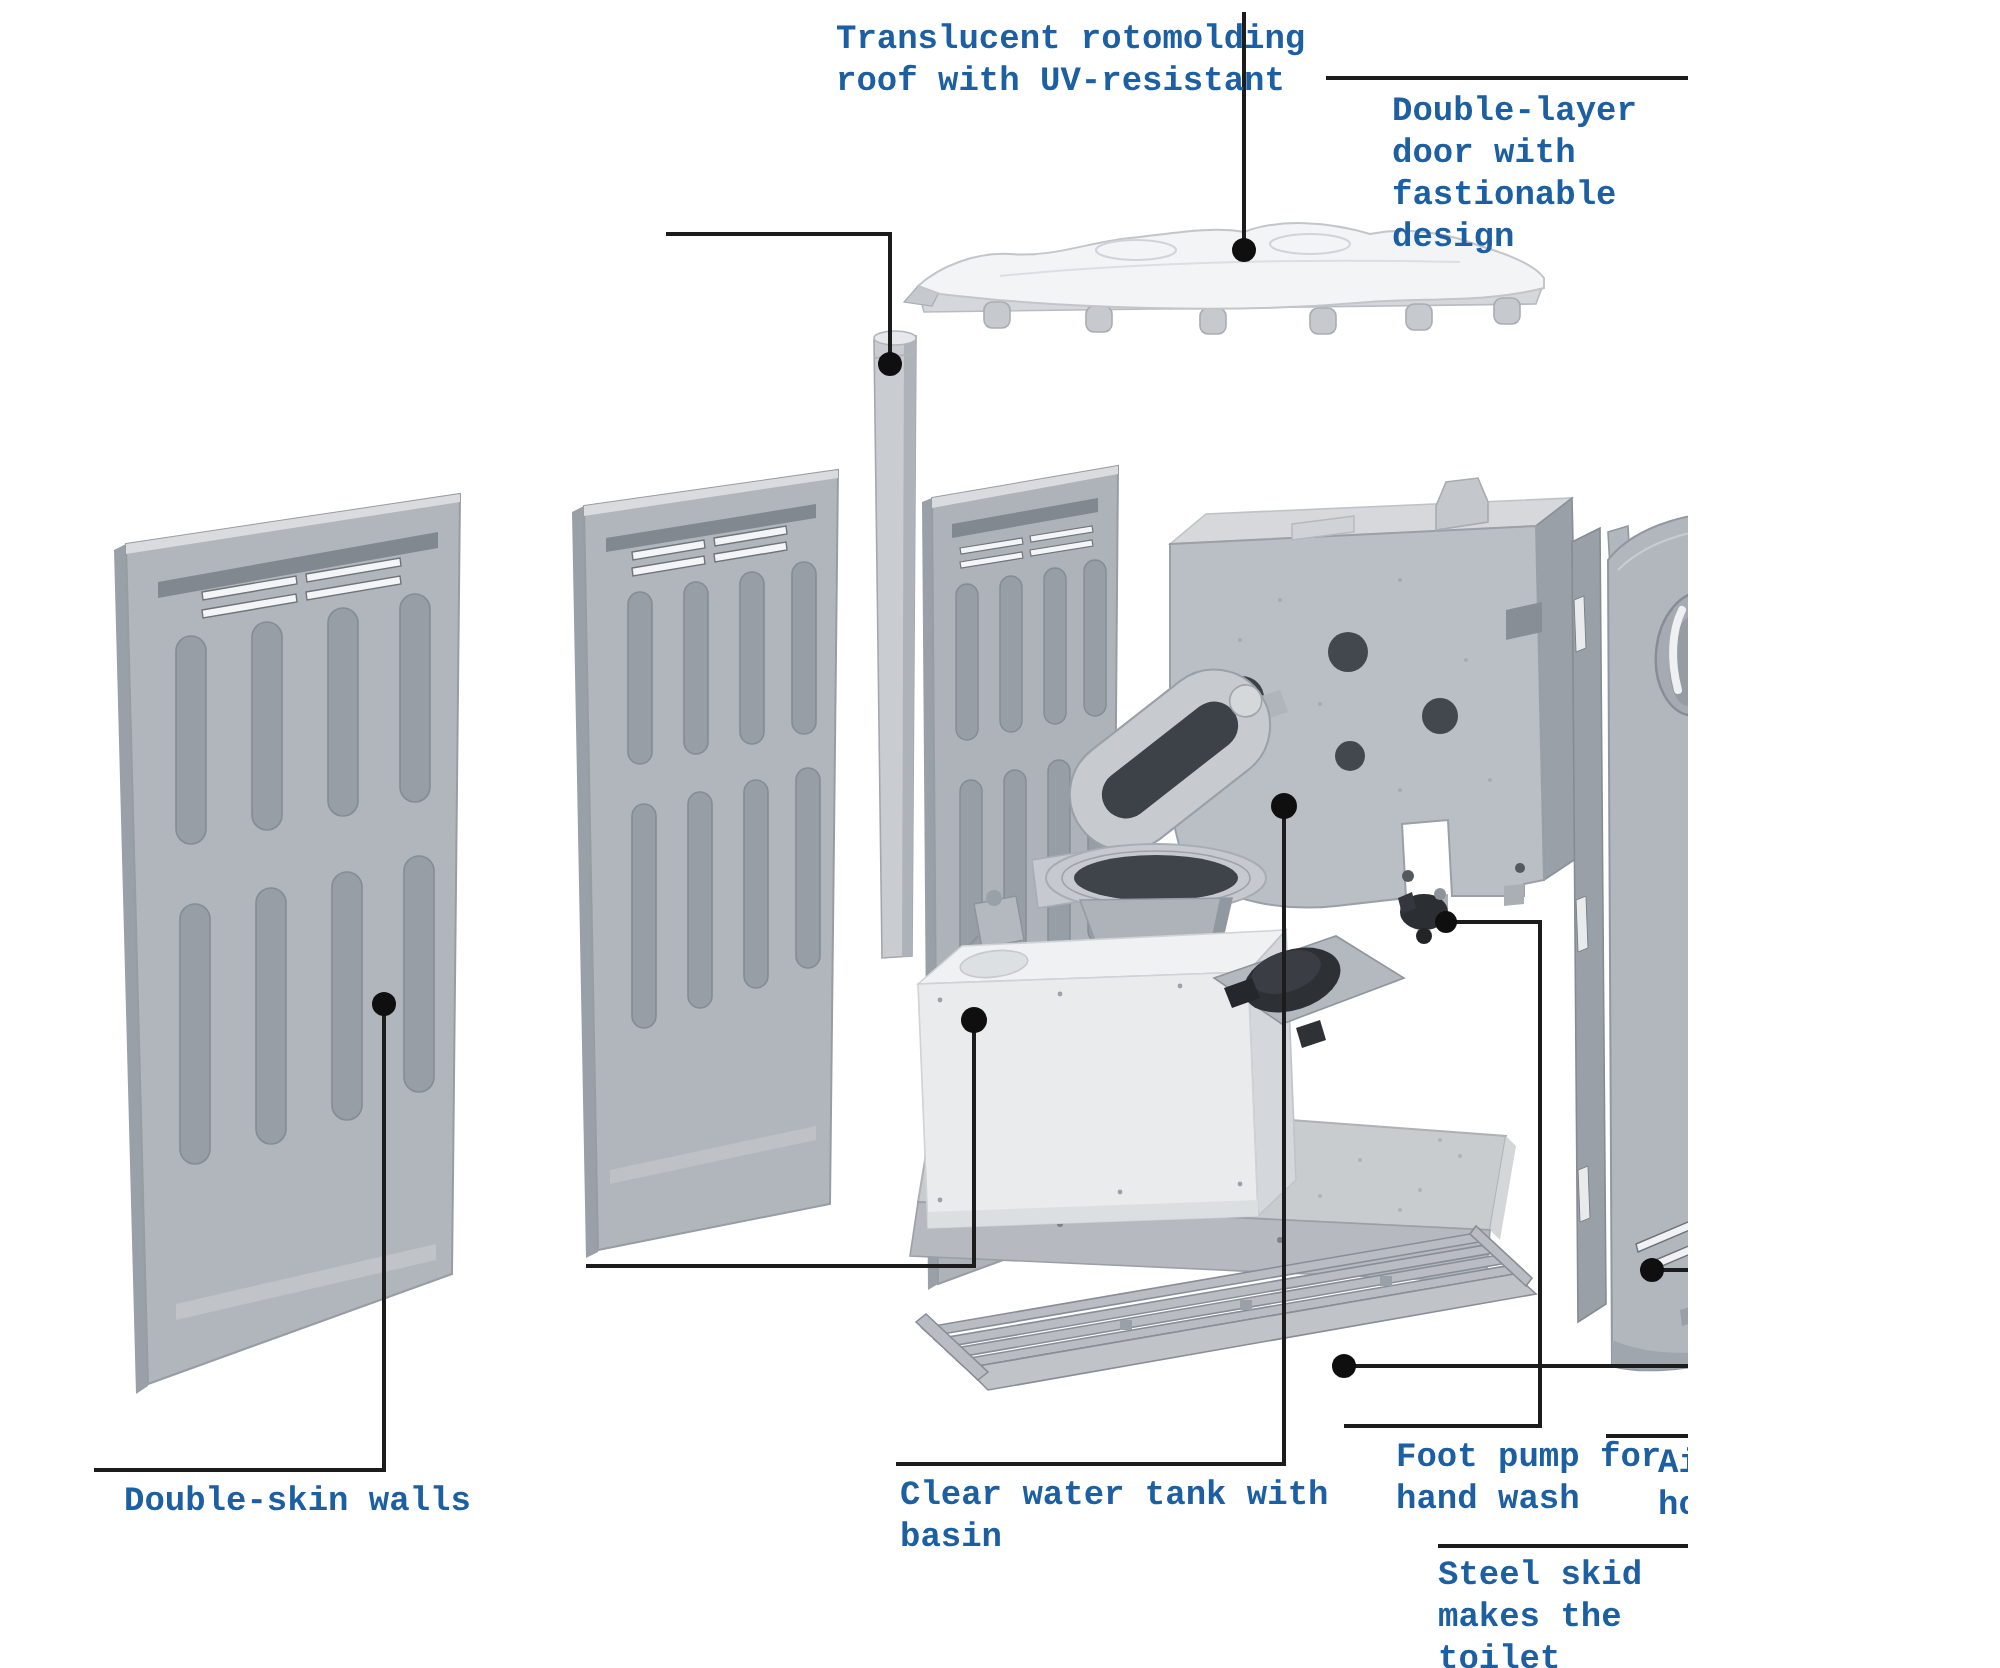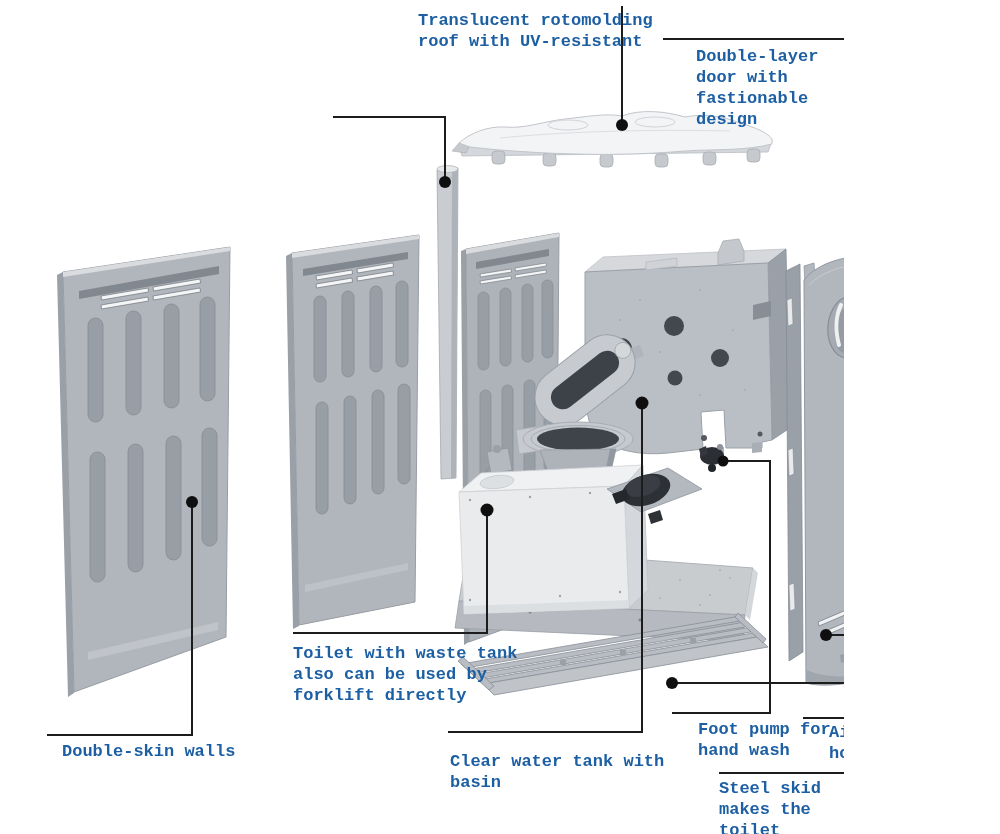--- a/index.html
+++ b/index.html
@@ -6,21 +6,21 @@
   #stage{position:relative;width:844px;height:834px;background:#ffffff;overflow:hidden;
          font-family:Liberation Mono, monospace;}
   #art{position:absolute;left:0;top:0;}
   .label{position:absolute;color:#1d5fa3;font-weight:bold;font-size:17px;line-height:21px;
          white-space:pre-line;letter-spacing:0;}
   .lab-roof   {left:418px;top:10px;}
   .lab-door   {left:664px;top:46px;margin-left:32px;}
   .lab-vent   {left:155px;top:122px;}
   .lab-walls  {left:62px; top:741px;text-align:center;}
   .lab-toilet {left:293px;top:643px;}
-  .lab-water  {left:450px;top:738px;margin-top:13px;}
+  .lab-water  {left:450px;top:738px;}
   .lab-pump   {left:668px;top:719px;margin-left:30px;}
   .lab-air    {left:801px;top:722px;margin-left:28px;}
   .lab-skid   {left:719px;top:778px;}
 </style>
 </head>
 <body>
 
 <div id="stage">
 
 <svg id="art" width="1000" height="834" viewBox="0 0 1000 834">
@@ -308,23 +308,20 @@
     <circle cx="826" cy="635" r="6"></circle>
     <circle cx="672" cy="683" r="6"></circle>
   </g>
 </svg>
 
   <div class="label lab-roof">Translucent rotomolding
 roof with UV-resistant</div>
   <div class="label lab-door">Double-layer door with
 fastionable design</div>
   <div class="label lab-walls">Double-skin walls</div>
-  <div class="label lab-toilet">Toilet with waste tank
-also can be used by
-forklift directly</div>
   <div class="label lab-water">Clear water tank with
 basin</div>
   <div class="label lab-pump">Foot pump for
 hand wash</div>
   <div class="label lab-air">Air hole</div>
   <div class="label lab-skid">Steel skid makes the toilet
 basin used in construction site</div>
 </div>
 
 </body></html>

